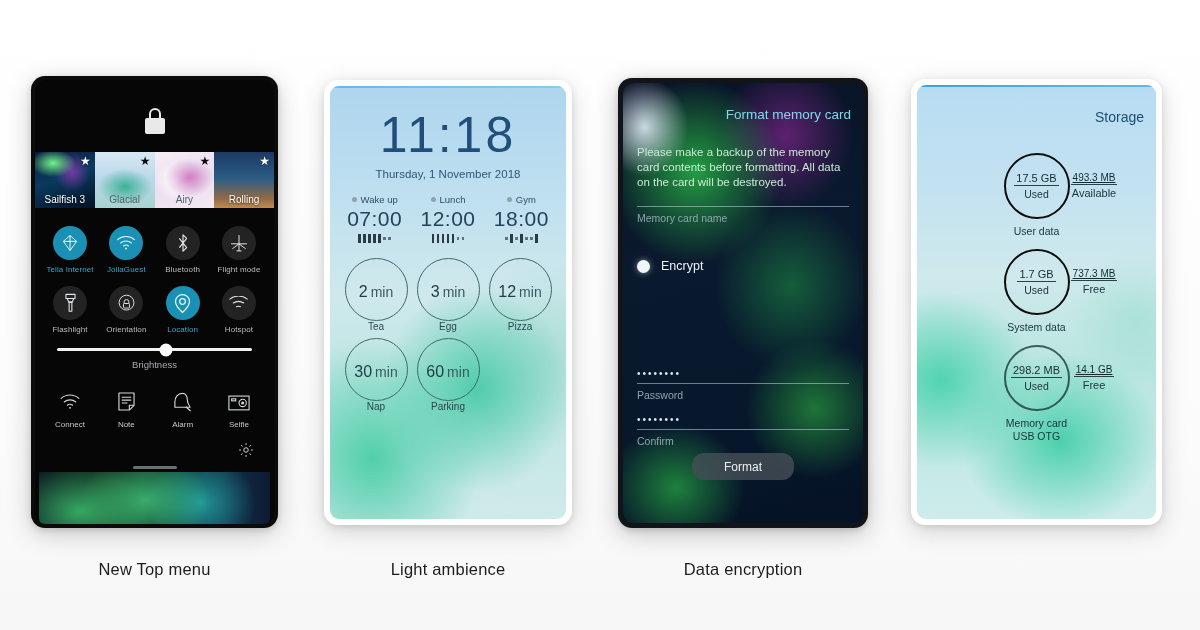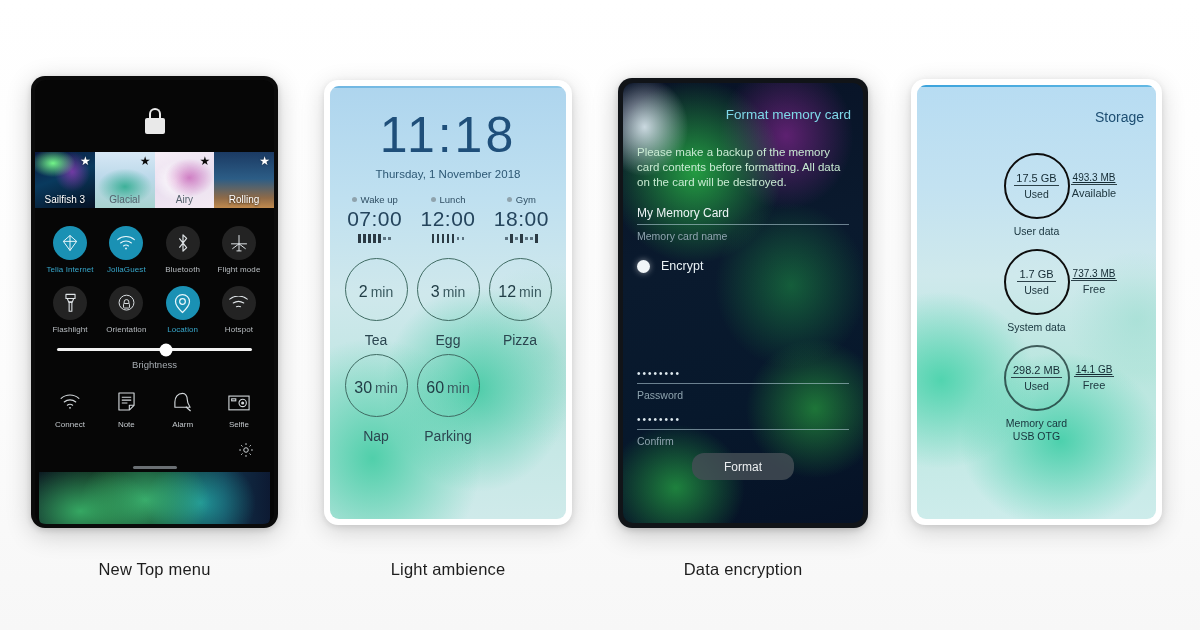--- a/index.html
+++ b/index.html
@@ -196,21 +196,21 @@
   }
   .tmr { text-align: center; }
   .tmr .ring {
     width: 63px; height: 63px; border-radius: 50%;
     border: 1.2px solid #3f6b63; margin: 0 auto;
     display: flex; align-items: baseline; justify-content: center;
     gap: 3px; padding-top: 24px;
   }
   .tmr .ring .n { font-size: 16px; color: #213d46; }
   .tmr .ring .u { font-size: 14px; color: #3a5a60; }
-  .tmr .cap { margin-top: 11px; font-size: 14px; color: #2b4650; }
+  .tmr .cap { margin-top: 0; font-size: 10px; color: #2b4650; }
 
   
   #phone3 {
     left: 618px; top: 78px; width: 250px; height: 450px;
     background: #111418;
     box-shadow: 0 6px 26px rgba(0,0,0,.22), 0 2px 6px rgba(0,0,0,.15);
   }
   #phone3 .screen {
     left: 5px; top: 5px; width: 240px; height: 440px;
     border-radius: 10px;
@@ -589,21 +589,20 @@
     </div>
   </div>
 
   <div class="phone" id="phone3">
     <div class="screen">
 
       <div class="p3-title">Format memory card</div>
       <div class="p3-desc">Please make a backup of the memory card contents before formatting. All data on the card will be destroyed.</div>
 
       <div class="p3-field" id="p3f1">
-        <div class="val">My Memory Card</div>
         <div class="line"></div>
         <div class="lab">Memory card name</div>
       </div>
 
       <div class="p3-check">
         <span class="box"></span>
         <span class="txt">Encrypt</span>
       </div>
 
       <div class="p3-field" id="p3f2">

